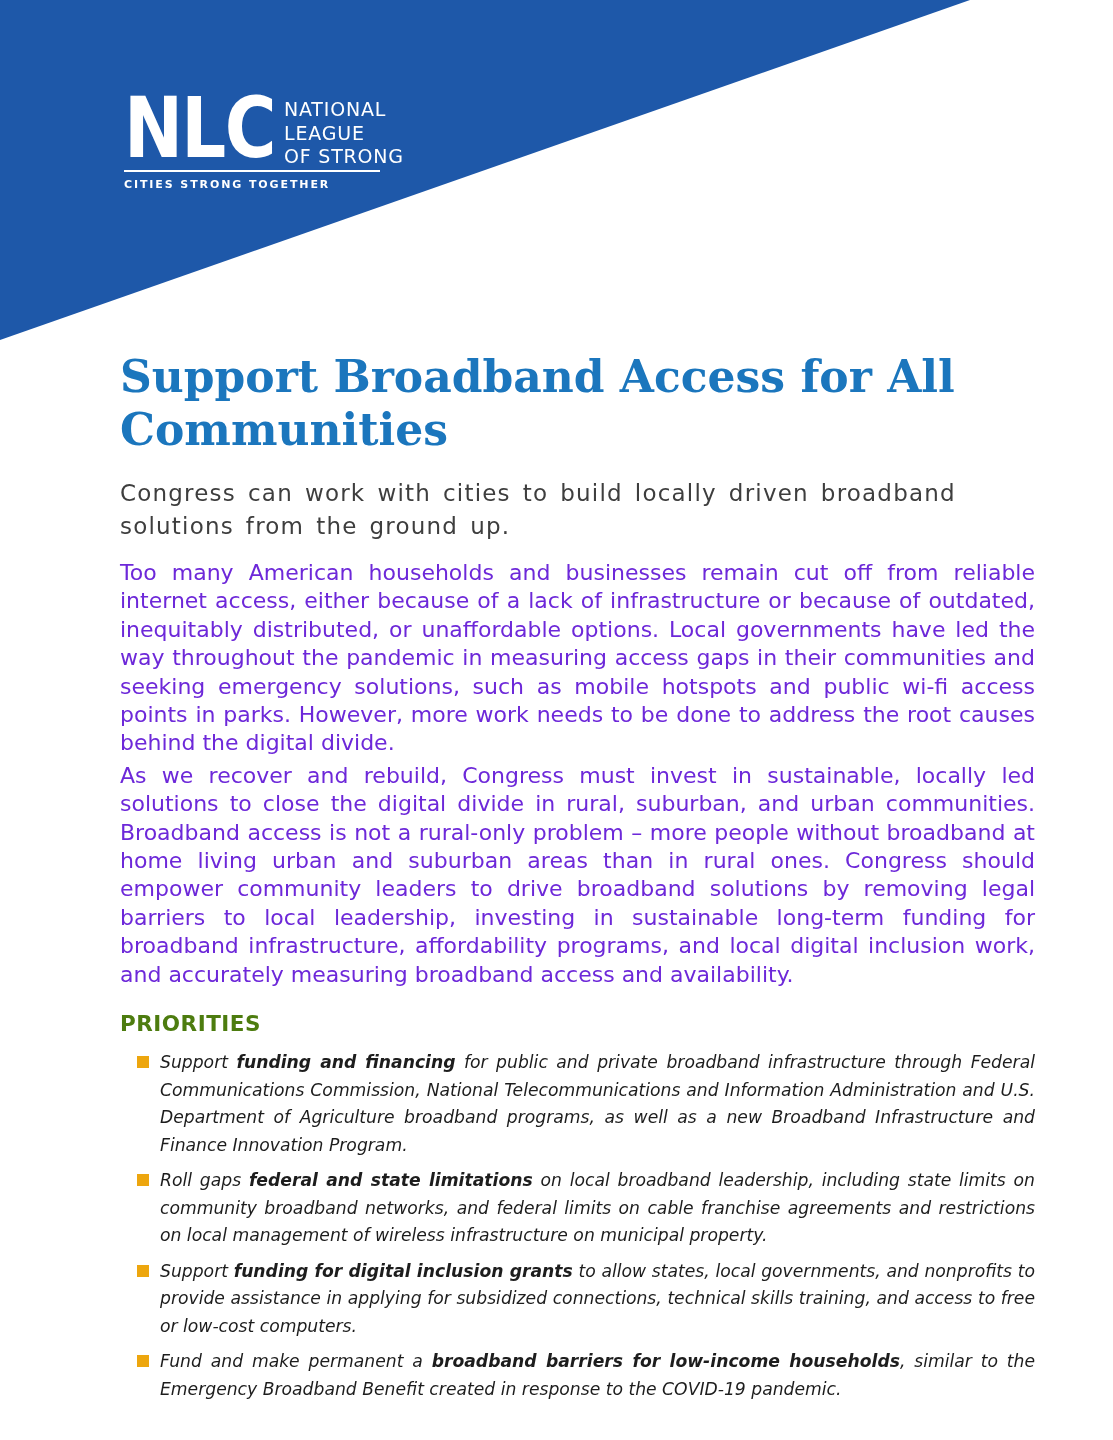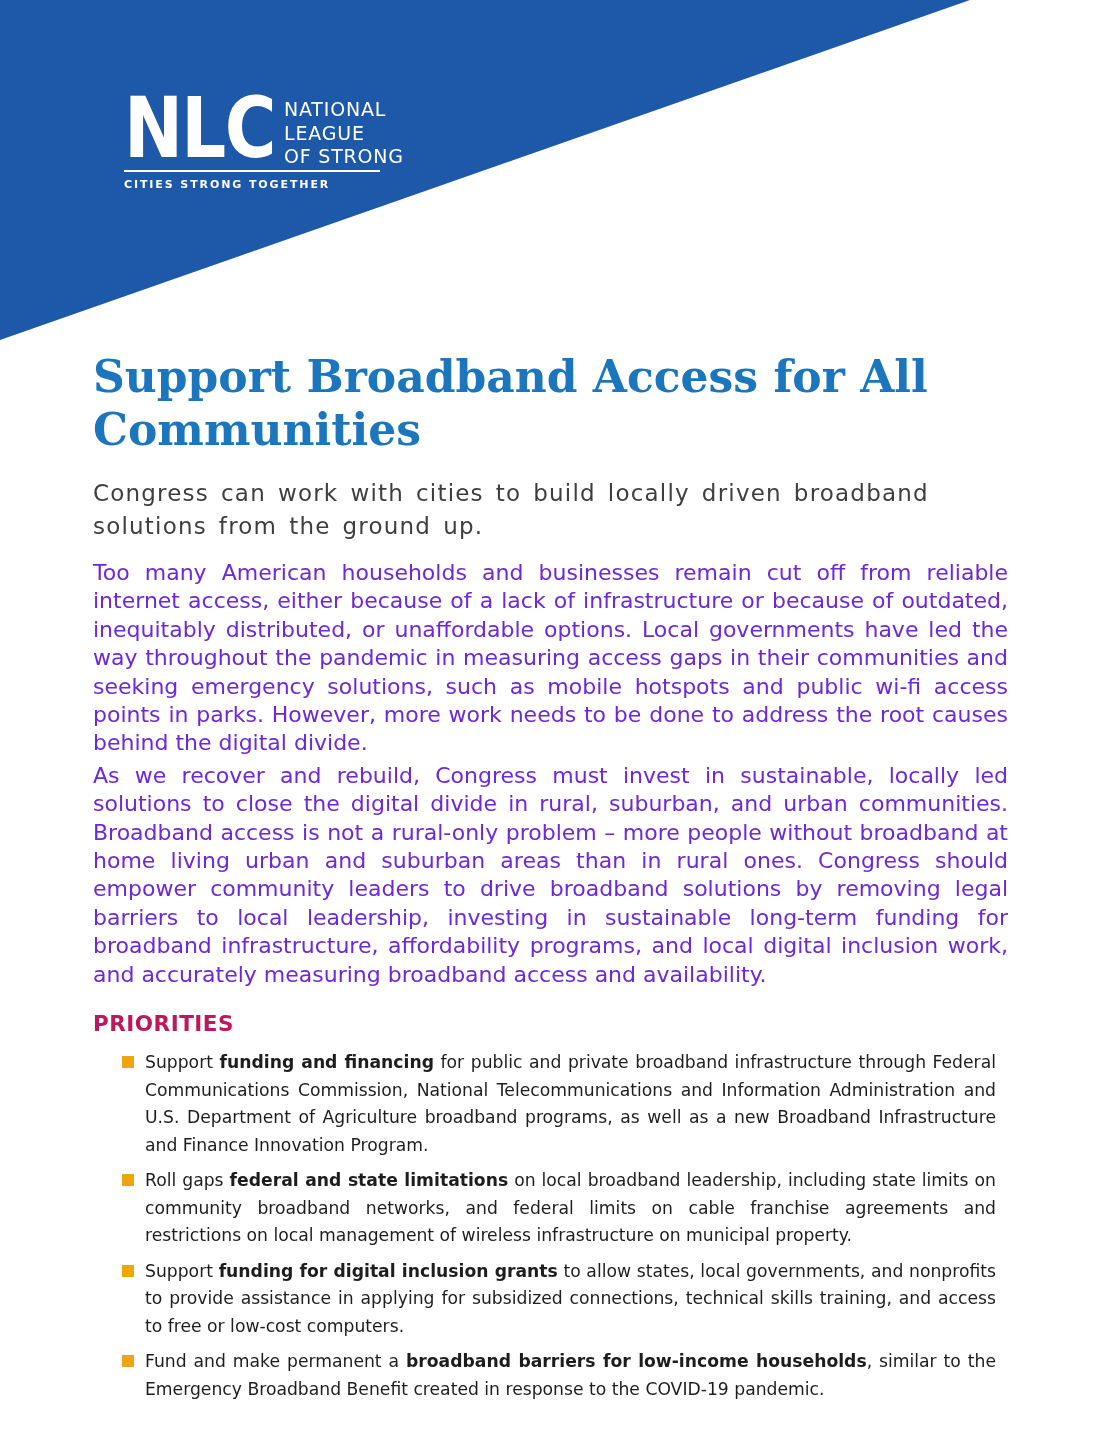--- a/index.html
+++ b/index.html
@@ -57,21 +57,21 @@
     left: 0; top: 88px;
     font-size: 11px;
     font-weight: bold;
     letter-spacing: 1.9px;
     text-align: center;
   }
 
   
   .content {
     position: absolute;
-    left: 93px; top: 350px;
+    left: 120px; top: 350px;
     width: 915px;
   }
   h1 {
     margin: 0;
     font-family: "DejaVu Serif", "Liberation Serif", serif;
     font-weight: bold;
     color: #1b76bd;
     font-size: 44px;
     line-height: 53px;
   }
@@ -93,28 +93,29 @@
     color: #6d28d9;
     text-align: justify;
   }
   p.body.p2 { margin-top: 4px; }
   h2 {
     margin: 0;
     margin-top: 22px;
     font-size: 21.5px;
     line-height: 26px;
     font-weight: bold;
-    color: #be185d;
+    color: #4d7c0f;
     letter-spacing: 0.5px;
   }
   ul.priorities {
     list-style: none;
-    margin: 12px;
+    margin: 0;
     margin-top: 12px;
     padding: 0;
+    font-style: italic;
   }
   ul.priorities li {
     display: flex;
     align-items: flex-start;
     margin: 0 0 8px 0;
   }
   .sq {
     flex: none;
     width: 12px; height: 12px;
     background: #eda60e;

